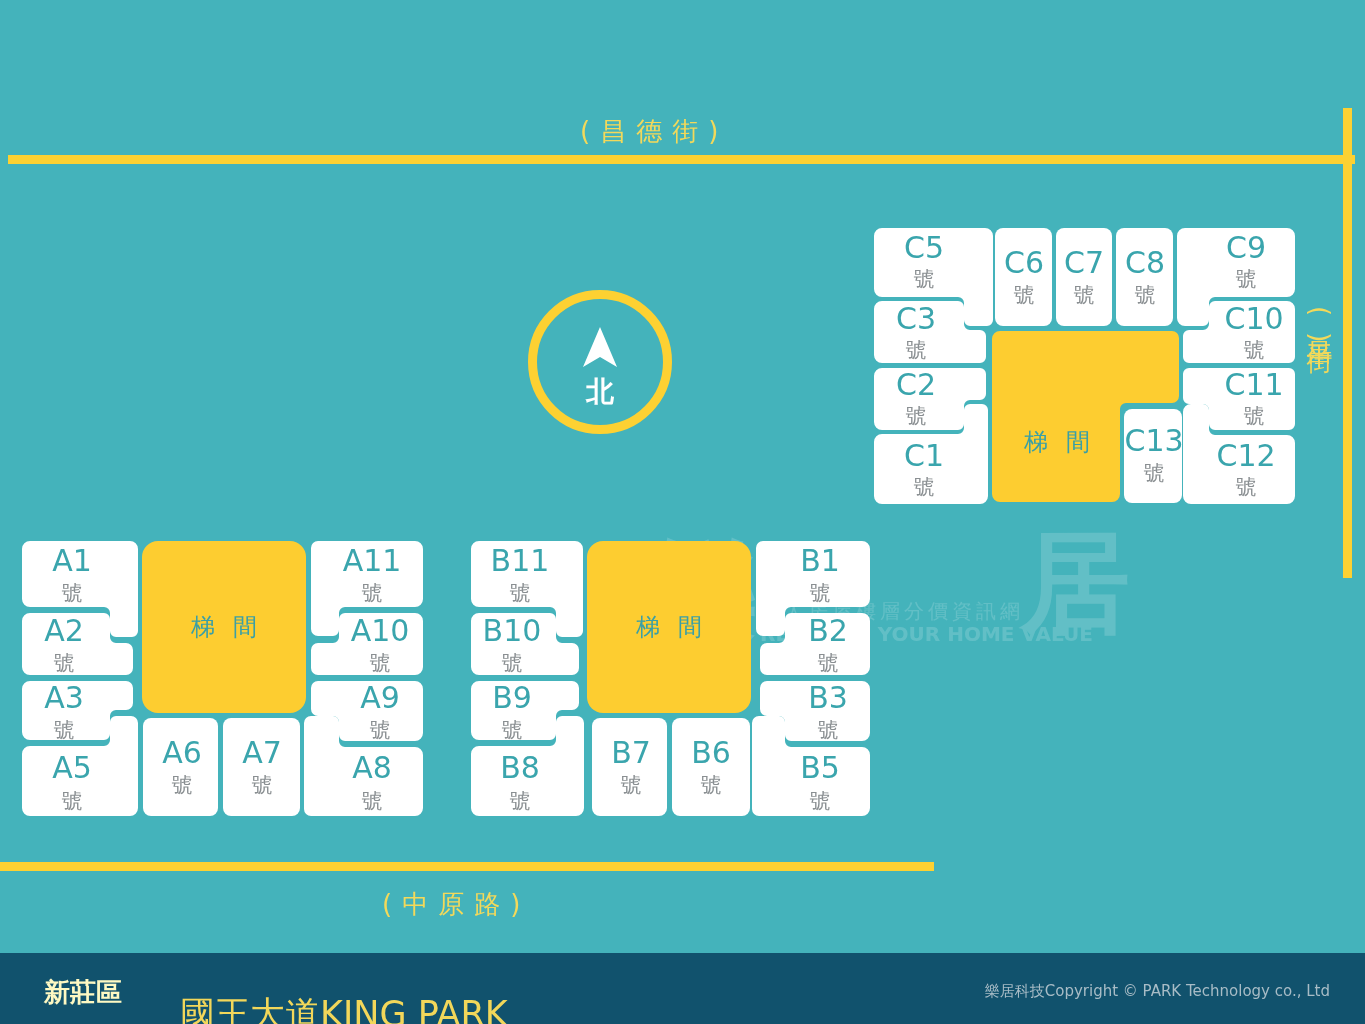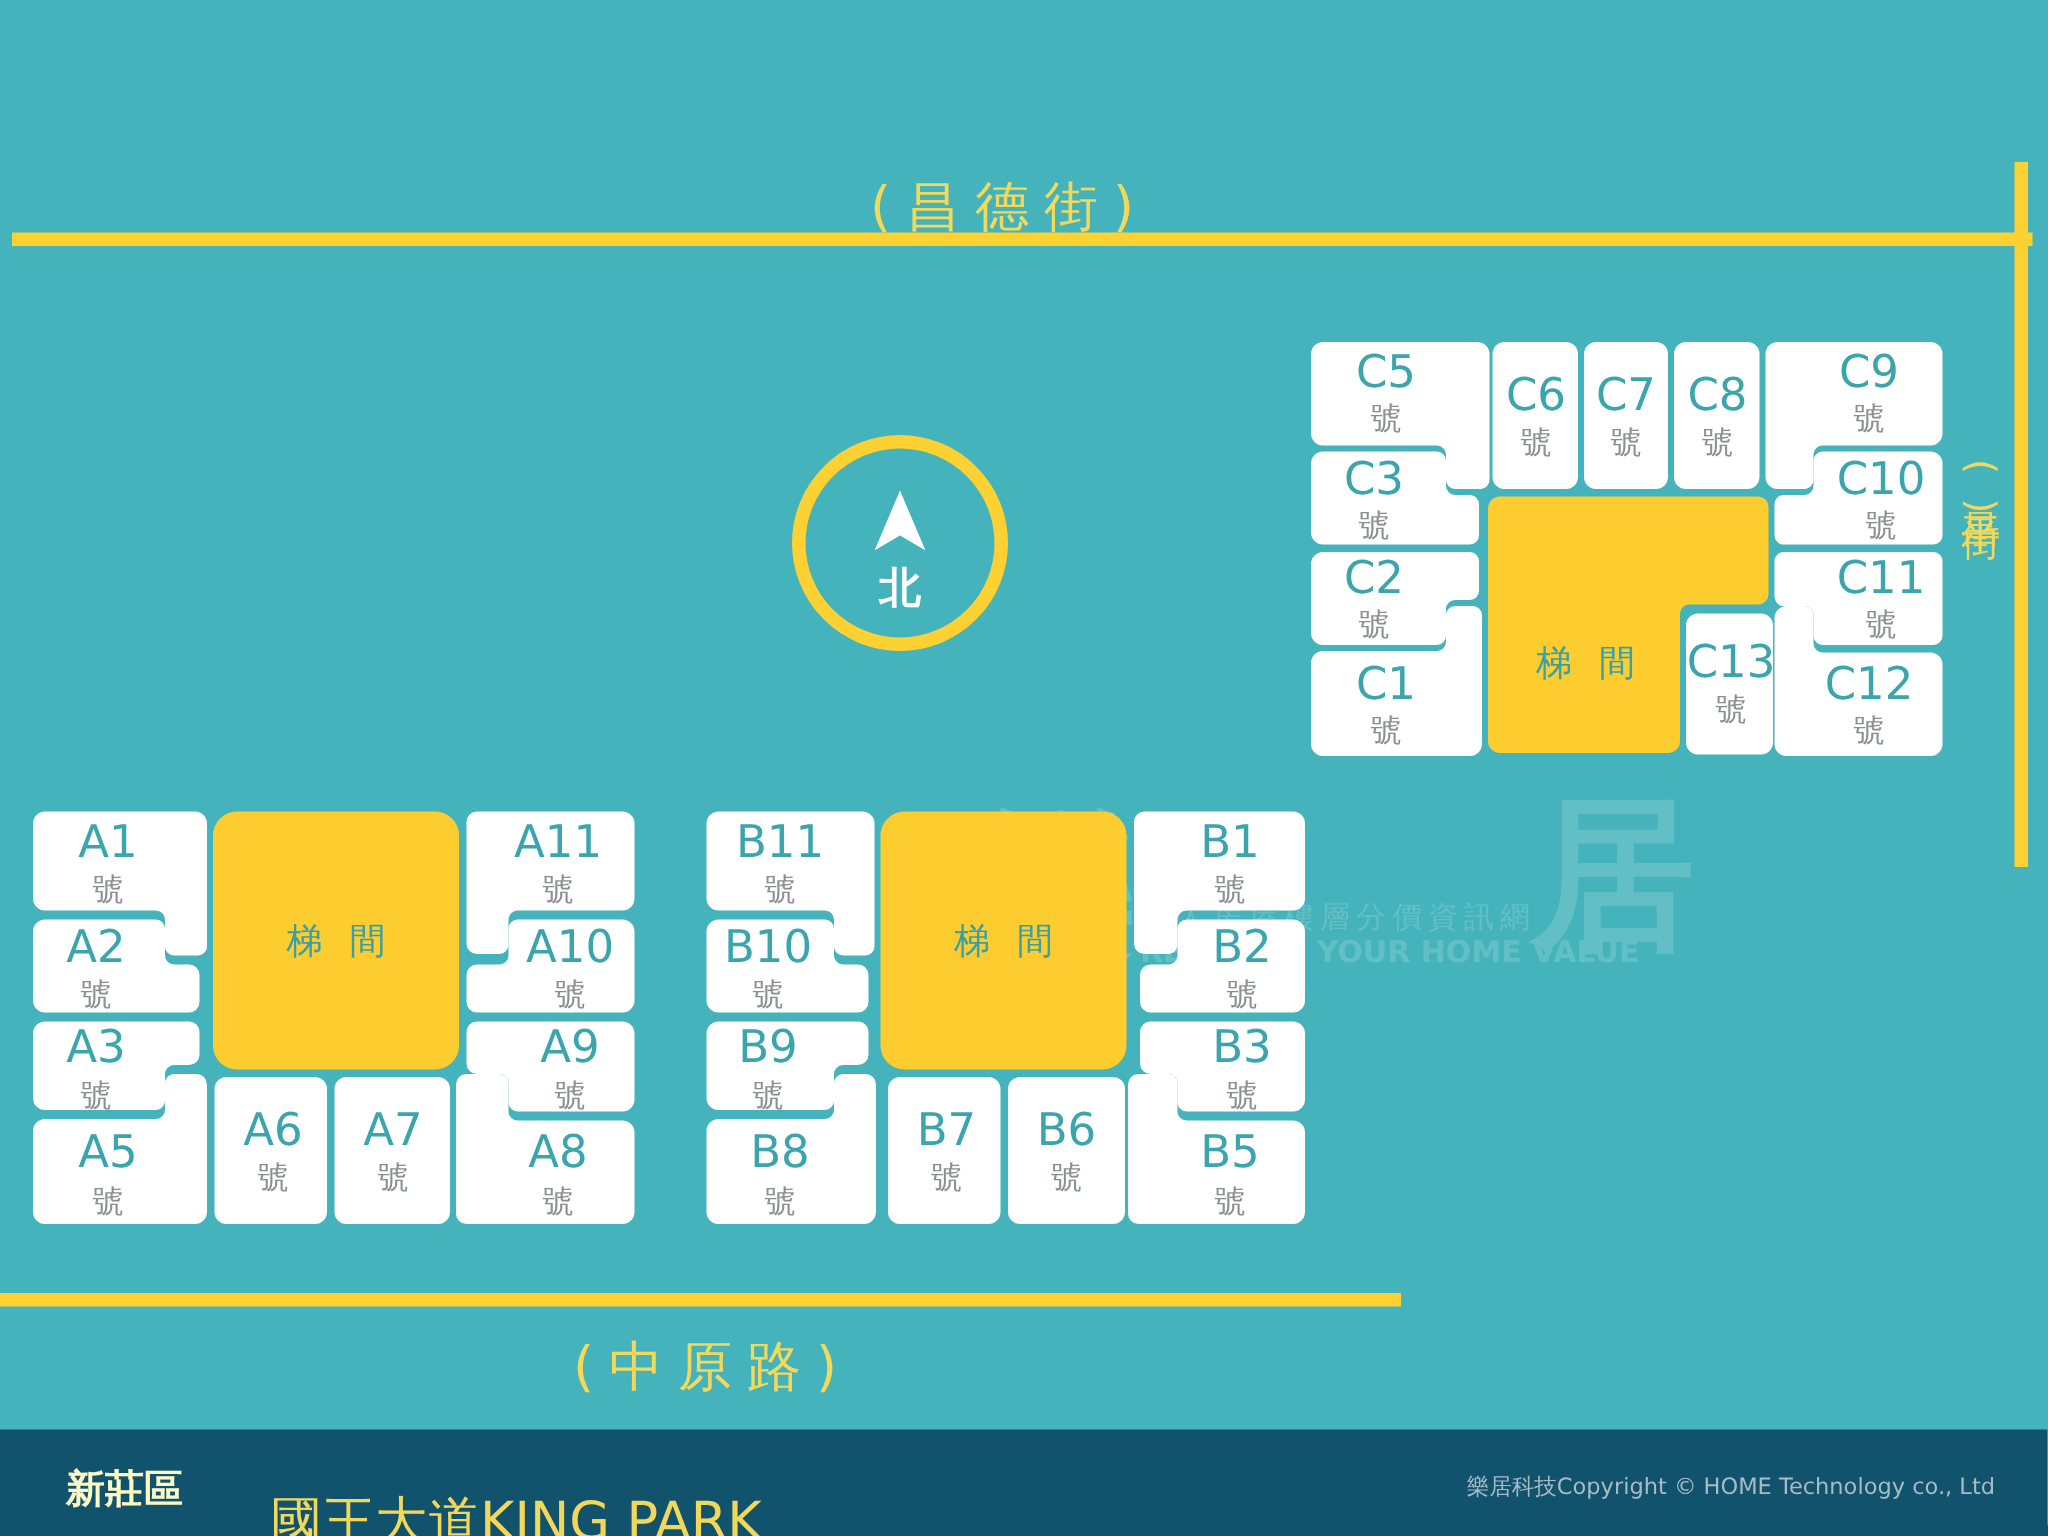--- a/index.html
+++ b/index.html
@@ -5,21 +5,21 @@
   html, body { margin: 0; padding: 0; }
   body {
     width: 1365px; height: 1024px; overflow: hidden;
     background: #44b3bb;
     font-family: "DejaVu Sans", "Liberation Sans", sans-serif;
     position: relative;
   }
   #map { position: absolute; left: 0; top: 0; width: 1365px; height: 953px; }
   .road { position: absolute; background: #fdd132; }
   .road-label {
-    position: absolute; color: #f3d95a; font-size: 36px; letter-spacing: 10px;
+    position: absolute; color: #f3d95a; font-size: 26px; letter-spacing: 10px;
     white-space: nowrap;
   }
   .road-label.vertical {
     writing-mode: vertical-rl; letter-spacing: 4px; font-size: 26px;
   }
   .compass {
     position: absolute; left: 528px; top: 290px; width: 126px; height: 126px;
     border: 9px solid #fdd132; border-radius: 50%;
   }
   .compass .arrow {
@@ -256,14 +256,14 @@
           <text x="1246" y="466" class="unit-id">C12</text>
           <text x="1246" y="494" class="unit-suffix">號</text>
         </g>
       </g>
     </svg>
 </div>
 
 <div id="footer">
   <span class="district">新莊區</span>
   <span class="project">國王大道KING PARK</span>
-  <span class="copyright">樂居科技Copyright © HOME Technology co., Ltd</span>
+  <span class="copyright">樂居科技Copyright © PARK Technology co., Ltd</span>
 </div>
 
 </body></html>

